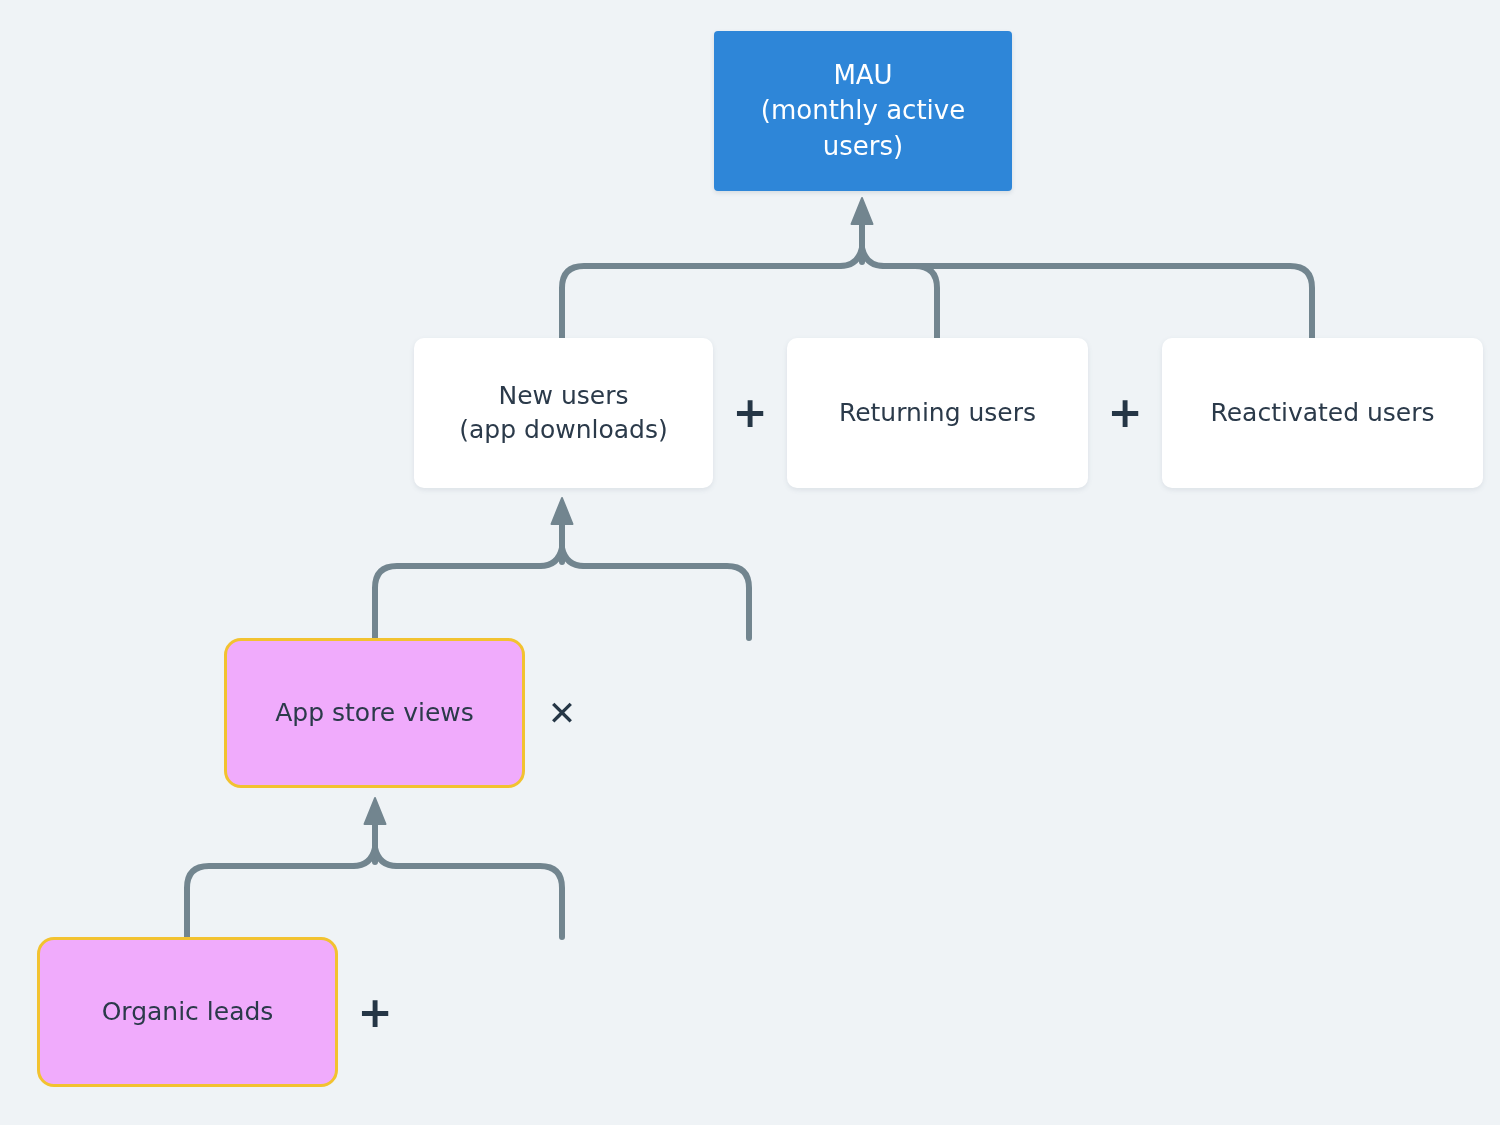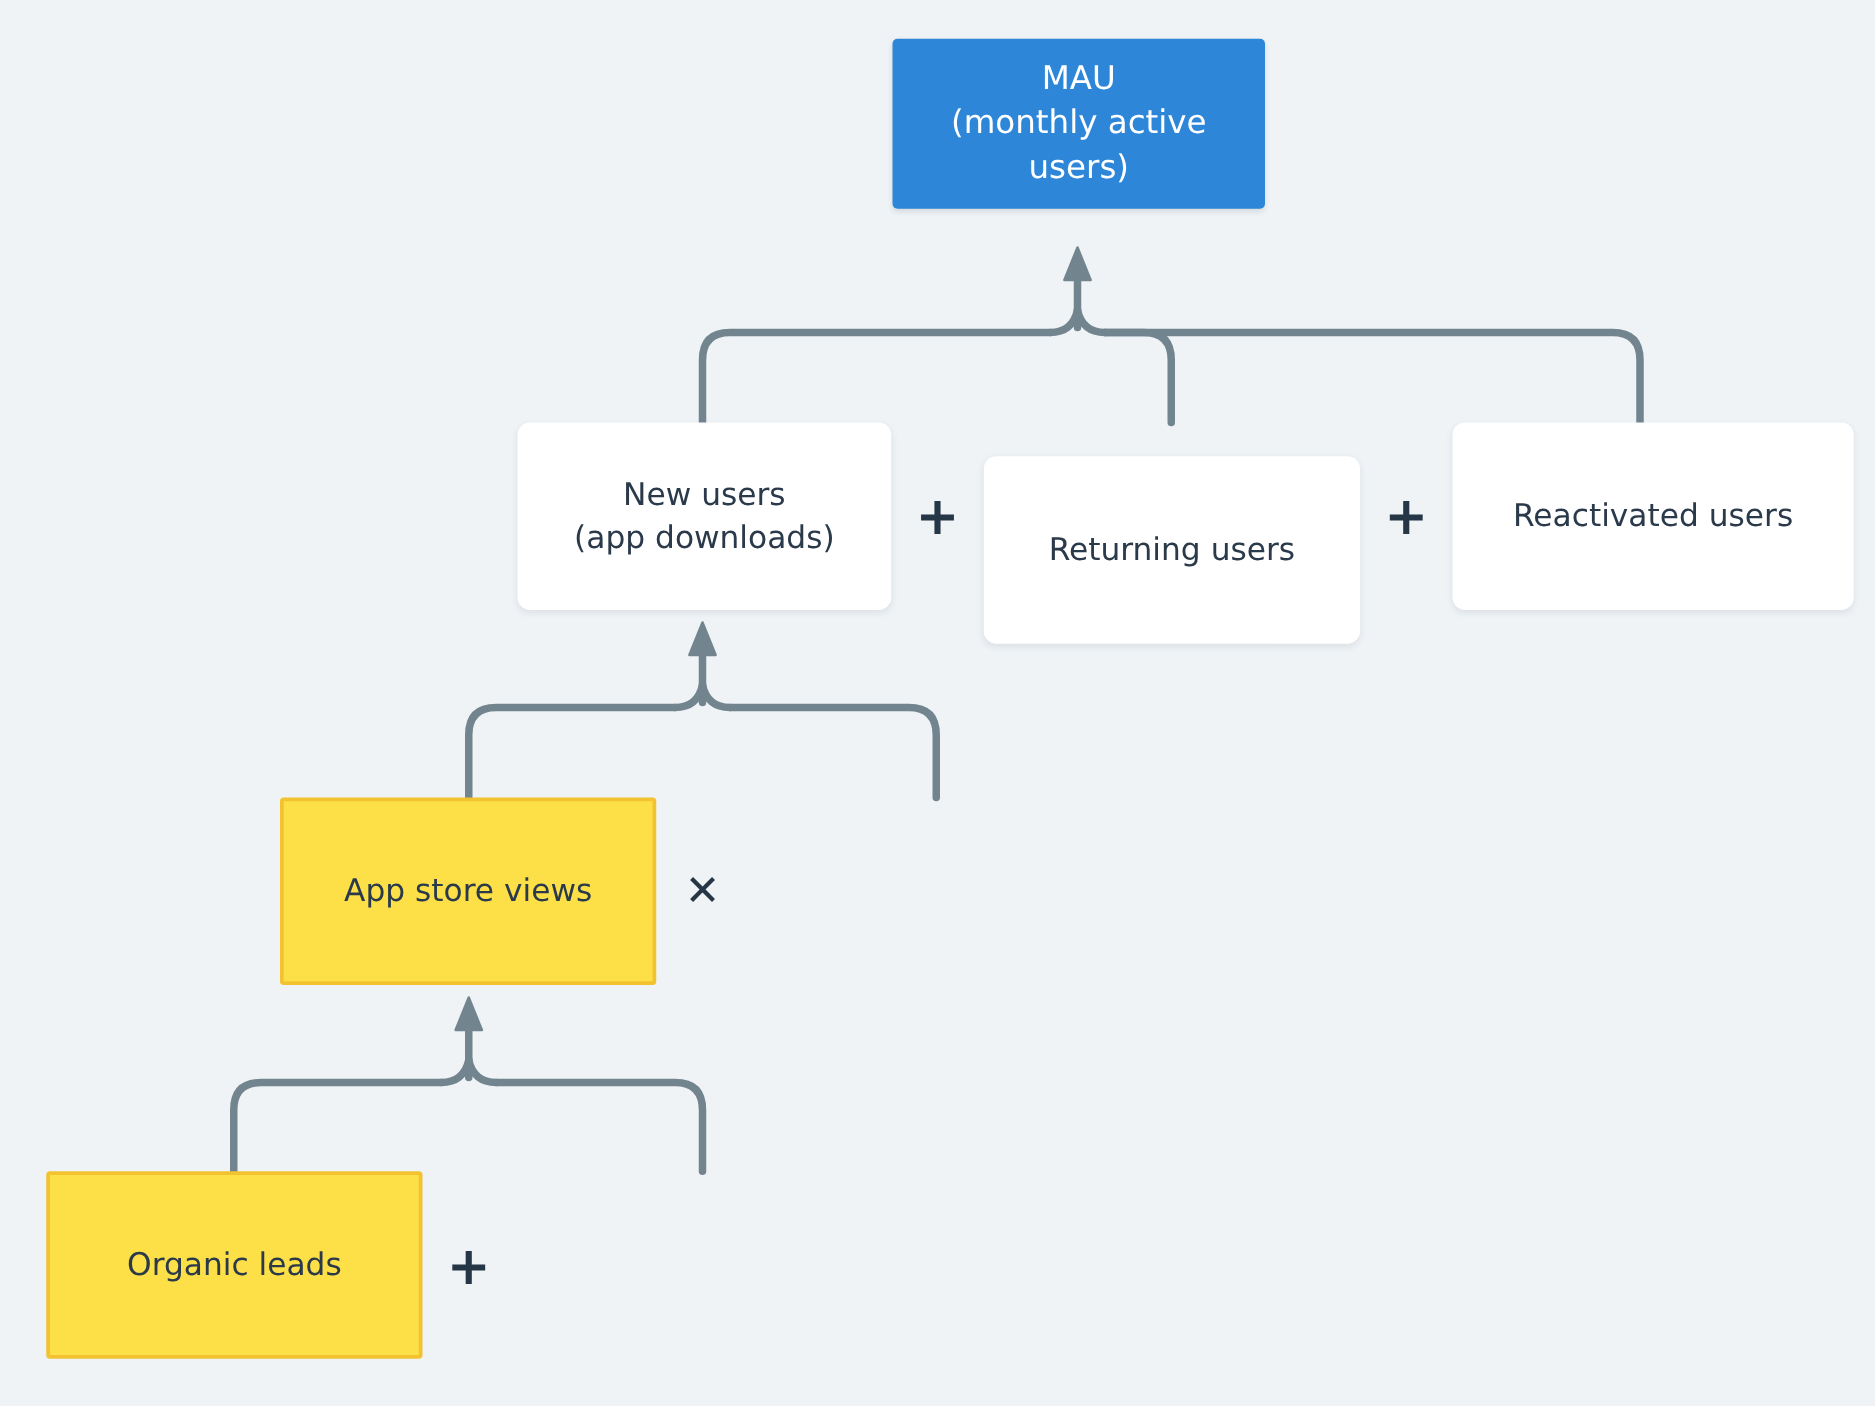--- a/index.html
+++ b/index.html
@@ -53,24 +53,24 @@
   }
   .node-white {
     background: #ffffff;
     color: #2b3a4a;
     border-radius: 10px;
     font-size: 25px;
     font-weight: 400;
     box-shadow: 0 2px 5px rgba(90, 110, 130, 0.13);
   }
   .node-yellow {
-    background: #fde047;
+    background: #f0abfc;
     color: #2b3a4a;
     border: 3px solid #f2c230;
-    border-radius: 3px;
+    border-radius: 17px;
     font-size: 25px;
     font-weight: 400;
   }
   .operator {
     position: absolute;
     display: flex;
     align-items: center;
     justify-content: center;
     color: #253646;
     font-weight: bold;
@@ -106,32 +106,32 @@
       <path d="M 540 566 L 397 566 Q 375 566 375 588 L 375 638" fill="none" stroke="#72858f" stroke-width="6" stroke-linecap="round" stroke-linejoin="round"></path>
       <path d="M 584 566 L 727 566 Q 749 566 749 588 L 749 638" fill="none" stroke="#72858f" stroke-width="6" stroke-linecap="round" stroke-linejoin="round"></path>
       <path d="M 375 862 L 375 820" fill="none" stroke="#72858f" stroke-width="6" stroke-linecap="round" stroke-linejoin="round"></path>
       <path d="M 375 798 L 385.5 824 L 364.5 824 Z" fill="#72858f" stroke="#72858f" stroke-width="2" stroke-linejoin="round"></path>
       <path d="M 353 866 Q 371 866 375 848" fill="none" stroke="#72858f" stroke-width="6" stroke-linecap="round" stroke-linejoin="round"></path>
       <path d="M 397 866 Q 379 866 375 848" fill="none" stroke="#72858f" stroke-width="6" stroke-linecap="round" stroke-linejoin="round"></path>
       <path d="M 353 866 L 209 866 Q 187 866 187 888 L 187 937" fill="none" stroke="#72858f" stroke-width="6" stroke-linecap="round" stroke-linejoin="round"></path>
       <path d="M 397 866 L 540 866 Q 562 866 562 888 L 562 937" fill="none" stroke="#72858f" stroke-width="6" stroke-linecap="round" stroke-linejoin="round"></path>
     </svg>
 
-  <div class="node node-root" style="left: 714px; top: 31px; width: 298px; height: 136px;">
+  <div class="node node-root" style="left: 714px; top: 31px; width: 298px; height: 160px;">
     <span class="node-label">MAU
 (monthly active
 users)</span>
   </div>
 
   <div class="node node-white" style="left: 414px; top: 338px; width: 299px; height: 150px;">
     <span class="node-label">New users
 (app downloads)</span>
   </div>
 
-  <div class="node node-white" style="left: 787px; top: 338px; width: 301px; height: 150px; margin-top: 27px;">
+  <div class="node node-white" style="left: 787px; top: 338px; width: 301px; height: 150px;">
     <span class="node-label">Returning users</span>
   </div>
 
   <div class="node node-white" style="left: 1162px; top: 338px; width: 321px; height: 150px;">
     <span class="node-label">Reactivated users</span>
   </div>
 
   <div class="node node-yellow" style="left: 224px; top: 638px; width: 301px; height: 150px;">
     <span class="node-label">App store views</span>
   </div>

